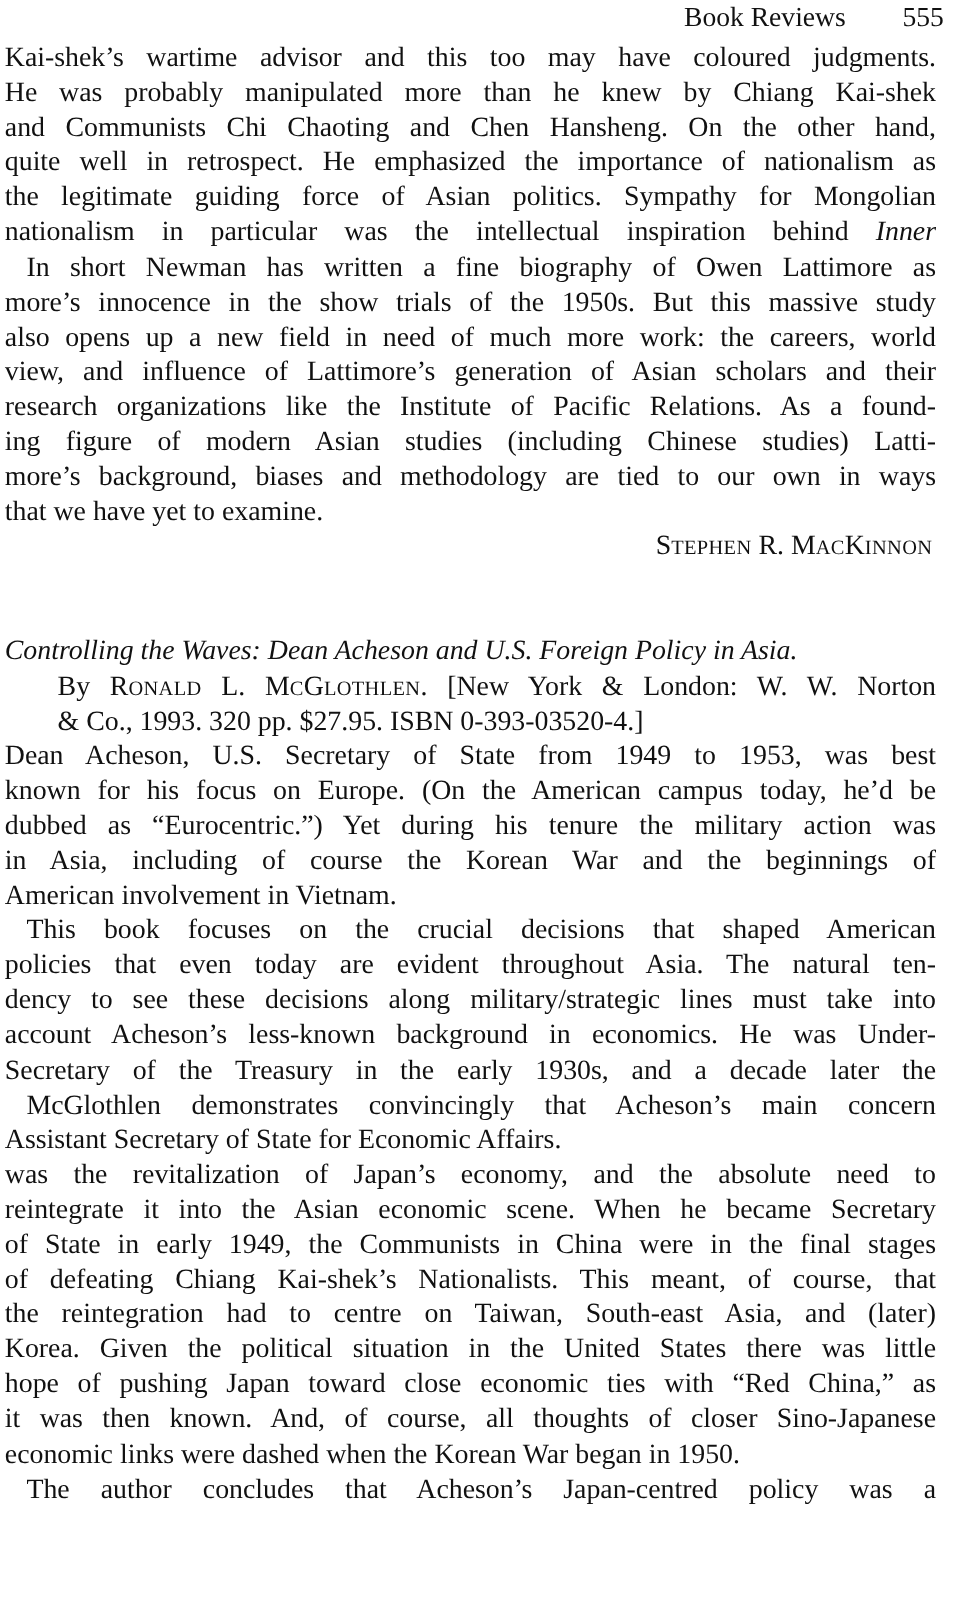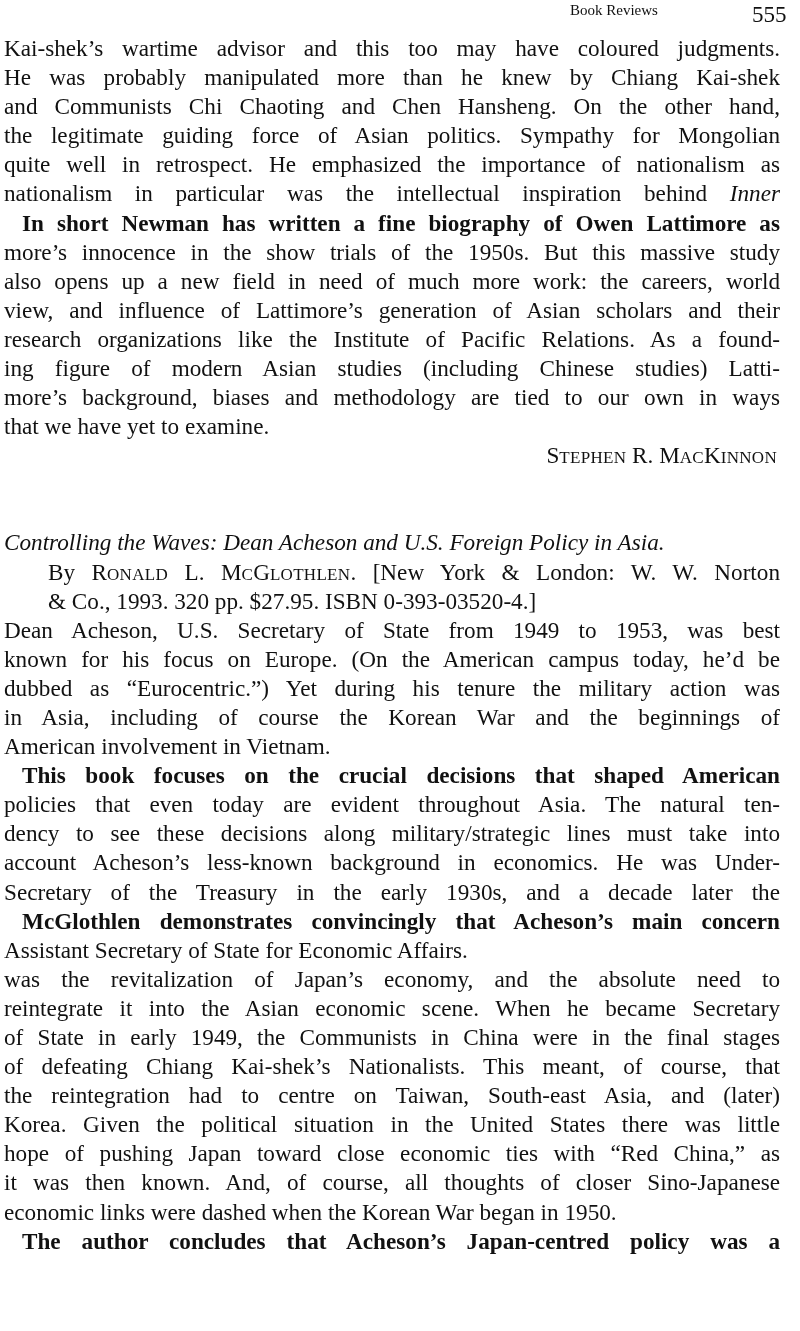--- a/index.html
+++ b/index.html
@@ -1,25 +1,25 @@
 <!DOCTYPE html>
 <html><head>
 <meta charset="utf-8">
 <style>
   html, body { margin: 0; padding: 0; background: #ffffff; }
   body { width: 800px; height: 1331px; overflow: hidden; position: relative;
          font-family: "Liberation Serif", "DejaVu Serif", serif; color: #111; }
   .header { position: absolute; top: 0; left: 0; width: 800px; height: 40px; }
-  .running-title { position: absolute; top: 2px; left: 570px; font-size: 15px; }
+  .running-title { position: absolute; top: 2px; left: 570px; font-size: 23px; }
   .page-number { position: absolute; top: 2px; left: 752px; font-size: 23px; }
   .page { position: absolute; top: 34px; left: 4px; width: 776px; }
   .line { font-size: 23.2px; line-height: 29.1px; height: 29.1px; white-space: nowrap;
           text-align: justify; text-align-last: justify; overflow: hidden; }
   .line.last { text-align-last: left; }
-  .line.indent { padding-left: 18px; font-weight: bold; }
+  .line.indent { padding-left: 18px; }
   .line.hang { padding-left: 44px; }
   .line.right { text-align: right; text-align-last: right; }
   .sc-big { font-size: 23.2px; }
   .sc { font-size: 17px; letter-spacing: 0.3px; }
   i { font-style: italic; }
   .gap { height: 58px; }
 </style>
 </head>
 <body>
 
@@ -27,22 +27,22 @@
   <span class="running-title">Book Reviews</span>
   <span class="page-number">555</span>
 </div>
 
 <div class="page">
 
   <section>
     <div class="line">Kai-shek’s wartime advisor and this too may have coloured judgments.</div>
     <div class="line">He was probably manipulated more than he knew by Chiang Kai-shek</div>
     <div class="line">and Communists Chi Chaoting and Chen Hansheng. On the other hand,</div>
+    <div class="line">quite well in retrospect. He emphasized the importance of nationalism as</div>
     <div class="line">the legitimate guiding force of Asian politics. Sympathy for Mongolian</div>
-    <div class="line">quite well in retrospect. He emphasized the importance of nationalism as</div>
     <div class="line"><span>nationalism in particular was the intellectual inspiration behind </span><i>Inner</i></div>
     <div class="line indent">In short Newman has written a fine biography of Owen Lattimore as</div>
     <div class="line">more’s innocence in the show trials of the 1950s. But this massive study</div>
     <div class="line">also opens up a new field in need of much more work: the careers, world</div>
     <div class="line">view, and influence of Lattimore’s generation of Asian scholars and their</div>
     <div class="line">research organizations like the Institute of Pacific Relations. As a found-</div>
     <div class="line">ing figure of modern Asian studies (including Chinese studies) Latti-</div>
     <div class="line">more’s background, biases and methodology are tied to our own in ways</div>
     <div class="line last">that we have yet to examine.</div>
     <div class="line right" style="padding-right:3px;text-align:center;"><span class="sc-big">S</span><span class="sc">TEPHEN</span><span class="sc-big"> R. </span><span class="sc-big">M</span><span class="sc">AC</span><span class="sc-big">K</span><span class="sc">INNON</span></div>

